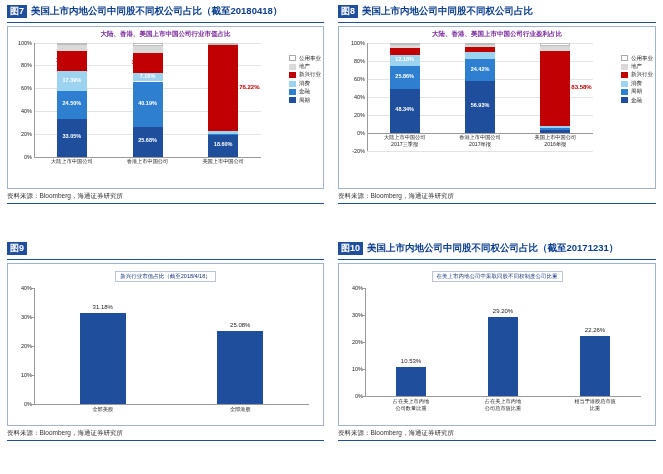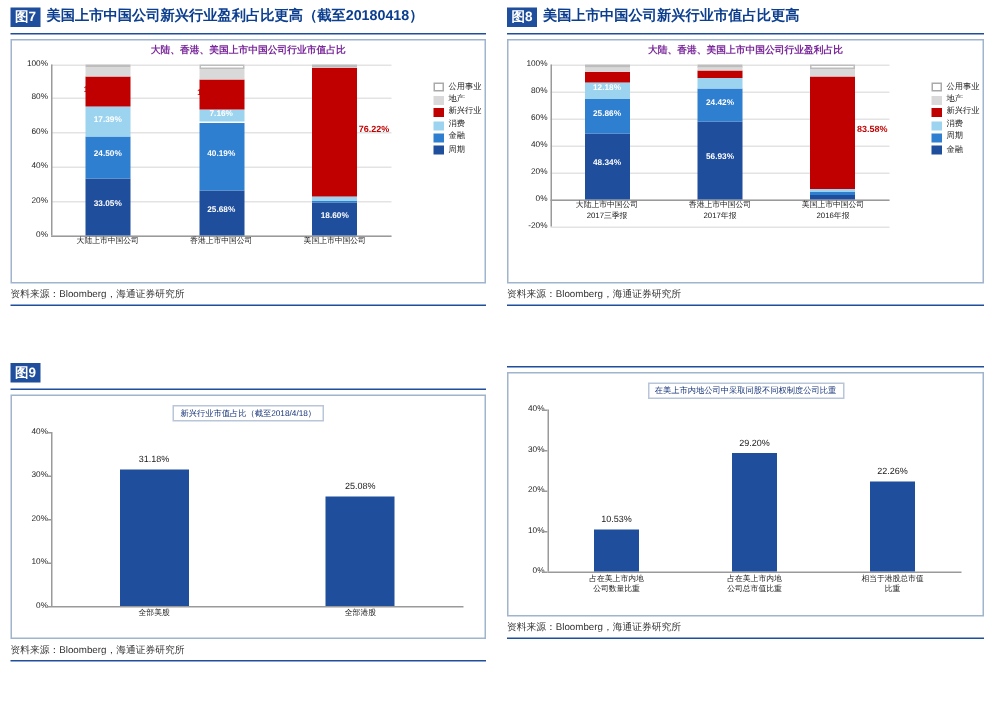--- a/index.html
+++ b/index.html
@@ -132,21 +132,21 @@
   }
 </style>
 </head>
 <body>
 
 <div class="grid">
 
   <div class="panel">
     <div class="panel-title">
       <span class="title-tag">图7</span>
-      <span class="title-text">美国上市中国公司新兴行业盈利占比更高（截至20180418）</span>
+      <span class="title-text">美国上市内地公司中同股不同权公司占比（截至20180418）</span>
     </div>
     <div class="title-rule"></div>
 
     <div class="chart-box" style="height:163px;">
       <div class="chart-head">大陆、香港、美国上市中国公司行业市值占比</div>
 
       <div class="plot" id="plot7" style="height:138px;">
           <div class="gridline" style="left:26px;width:227px;top:118px;"></div>
           <div class="yaxis-label" style="top:118px;right:291px;">0%</div>
           <div class="gridline" style="left:26px;width:227px;top:95.2px;"></div>
@@ -223,21 +223,21 @@
           </div>
         </div>
     </div>
     <div class="source">资料来源：Bloomberg，海通证券研究所</div>
     <div class="panel-footer-rule"></div>
   </div>
 
   <div class="panel">
     <div class="panel-title">
       <span class="title-tag">图8</span>
-      <span class="title-text">美国上市中国公司新兴行业市值占比更高</span>
+      <span class="title-text">美国上市内地公司中同股不同权公司占比</span>
     </div>
     <div class="title-rule"></div>
 
     <div class="chart-box" style="height:163px;">
       <div class="chart-head">大陆、香港、美国上市中国公司行业盈利占比</div>
       <div class="plot" id="plot8" style="height:138px;">
           <div class="gridline" style="left:28px;width:226px;top:112px;"></div>
           <div class="yaxis-label" style="top:112px;right:290px;">-20%</div>
           <div class="gridline" style="left:28px;width:226px;top:94px;"></div>
           <div class="yaxis-label" style="top:94px;right:290px;">0%</div>
@@ -347,20 +347,24 @@
           <div style="position:absolute;left:209.25px;top:49.26800000000001px;width:46px;height:72.732px;background:#1f4e9c;"></div>
           <div class="val-label" style="left:163.5px;width:137.5px;top:40.26800000000001px;">25.08%</div>
           <div class="cat-label" style="left:163.5px;width:137.5px;top:125px;">全部港股</div>
         </div>
     </div>
     <div class="source">资料来源：Bloomberg，海通证券研究所</div>
     <div class="panel-footer-rule"></div>
   </div>
 
   <div class="panel">
+    <div class="panel-title">
+      <span class="title-tag">图10</span>
+      <span class="title-text">美国上市内地公司中同股不同权公司占比（截至20171231）</span>
+    </div>
     <div class="title-rule"></div>
 
     <div class="chart-box" style="height:163px;">
       <div class="legend-wrap">
         <span class="legend-title">在美上市内地公司中采取同股不同权制度公司比重</span>
       </div>
       <div class="plot" id="plot10" style="height:140px;">
           <div class="yaxis-label" style="top:114px;right:292px;">0%</div>
           <div style="position:absolute;left:23px;top:114px;width:3px;height:1px;background:#9a9a9a;"></div>
           <div class="yaxis-label" style="top:87px;right:292px;">10%</div>

